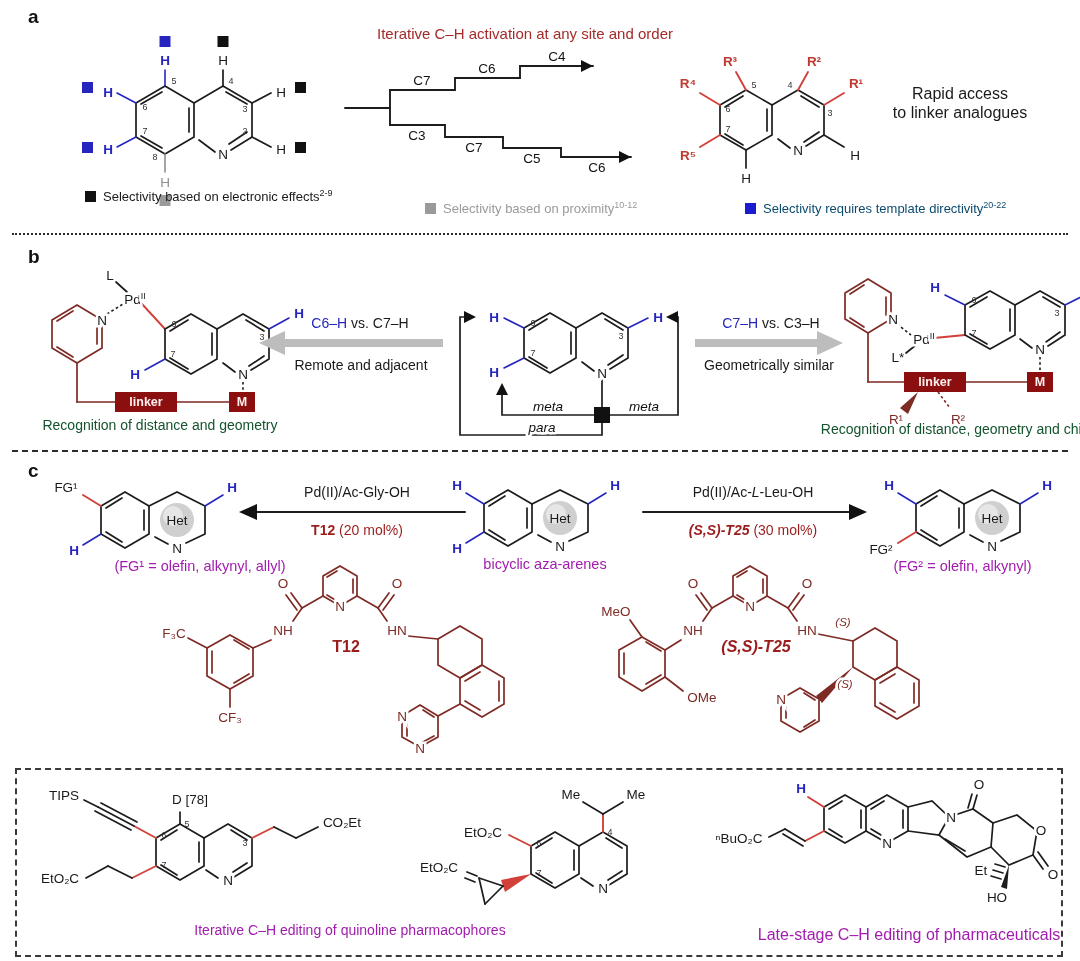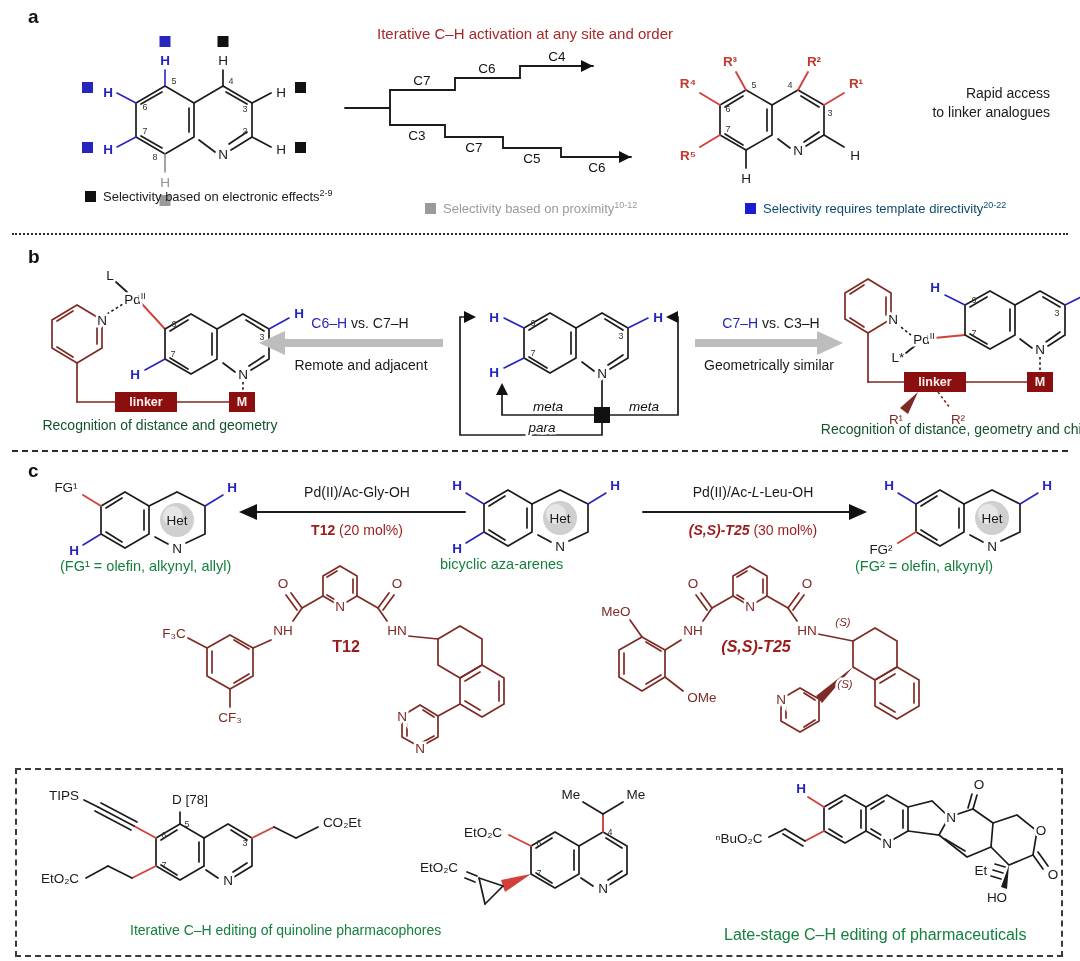--- a/index.html
+++ b/index.html
@@ -2,21 +2,21 @@
 <html><head>
 <meta charset="utf-8">
 <style>
   html,body{margin:0;padding:0;background:#fff;}
   #fig{position:relative;width:1080px;height:961px;background:#fff;
        font-family:"Liberation Sans","DejaVu Sans",sans-serif;overflow:hidden;}
   .abs{position:absolute;}
   .panel-letter{font-size:19px;font-weight:bold;color:#111;}
   .title-red{font-size:15px;color:#a52a2a;text-align:center;}
   .cap-red{font-size:14px;color:#14532d;text-align:center;white-space:nowrap;}
-  .cap-black{font-size:14.5px;color:#15803d;text-align:left;white-space:nowrap;}
+  .cap-black{font-size:14.5px;color:#a21caf;text-align:center;white-space:nowrap;}
   .legend-item{position:absolute;font-size:13px;white-space:nowrap;display:flex;align-items:center;gap:7px;}
   .legend-sq{width:11px;height:11px;display:inline-block;flex:0 0 auto;}
   .legend-item sup{font-size:9px;}
   .divider-dot{position:absolute;left:12px;width:1056px;border-top:2.5px dotted #2b2b2b;height:0;}
   .divider-dash{position:absolute;left:12px;width:1056px;border-top:2px dashed #2b2b2b;height:0;}
   .dashed-box{position:absolute;border:2px dashed #3a3a3a;}
   svg{position:absolute;overflow:visible;}
   svg text{font-family:"Liberation Sans","DejaVu Sans",sans-serif;}
   .bond{stroke:#1c1c1c;stroke-width:1.7;fill:none;stroke-linecap:round;}
   .bondm{stroke:#7e2a25;stroke-width:1.7;fill:none;stroke-linecap:round;}
@@ -32,21 +32,21 @@
   .loc{font-size:9px;fill:#333;text-anchor:middle;}
   .halo{stroke:#fff;stroke-width:5px;paint-order:stroke;}
   .treelbl{font-size:13.5px;fill:#111;text-anchor:middle;}
   .metalbl{font-size:13.5px;font-style:italic;fill:#111;text-anchor:middle;}
   .graytxt{font-size:14px;fill:#1a1a1a;text-anchor:middle;}
   .boxlbl{font-size:12.5px;fill:#ffefef;text-anchor:middle;font-weight:bold;}
   .bigred{font-size:16px;font-weight:bold;fill:#9b1c1c;text-anchor:middle;}
   .arrtop{font-size:14px;fill:#1a1a1a;text-anchor:middle;}
   .arrbot{font-size:14px;fill:#9b1c1c;text-anchor:middle;}
   .slbl{font-size:11.5px;font-style:italic;fill:#7e2a25;text-anchor:middle;}
-  .rapid{font-size:14px;color:#1a1a1a;text-align:right;line-height:19px;}
+  .rapid{font-size:16px;color:#1a1a1a;text-align:center;line-height:19px;}
 </style>
 </head>
 <body>
 
 <div id="fig">
 
   <div class="abs panel-letter" style="left:28px;top:6px;">a</div>
 
   <svg style="left:55px;top:20px;" width="290" height="198">
     <g>

